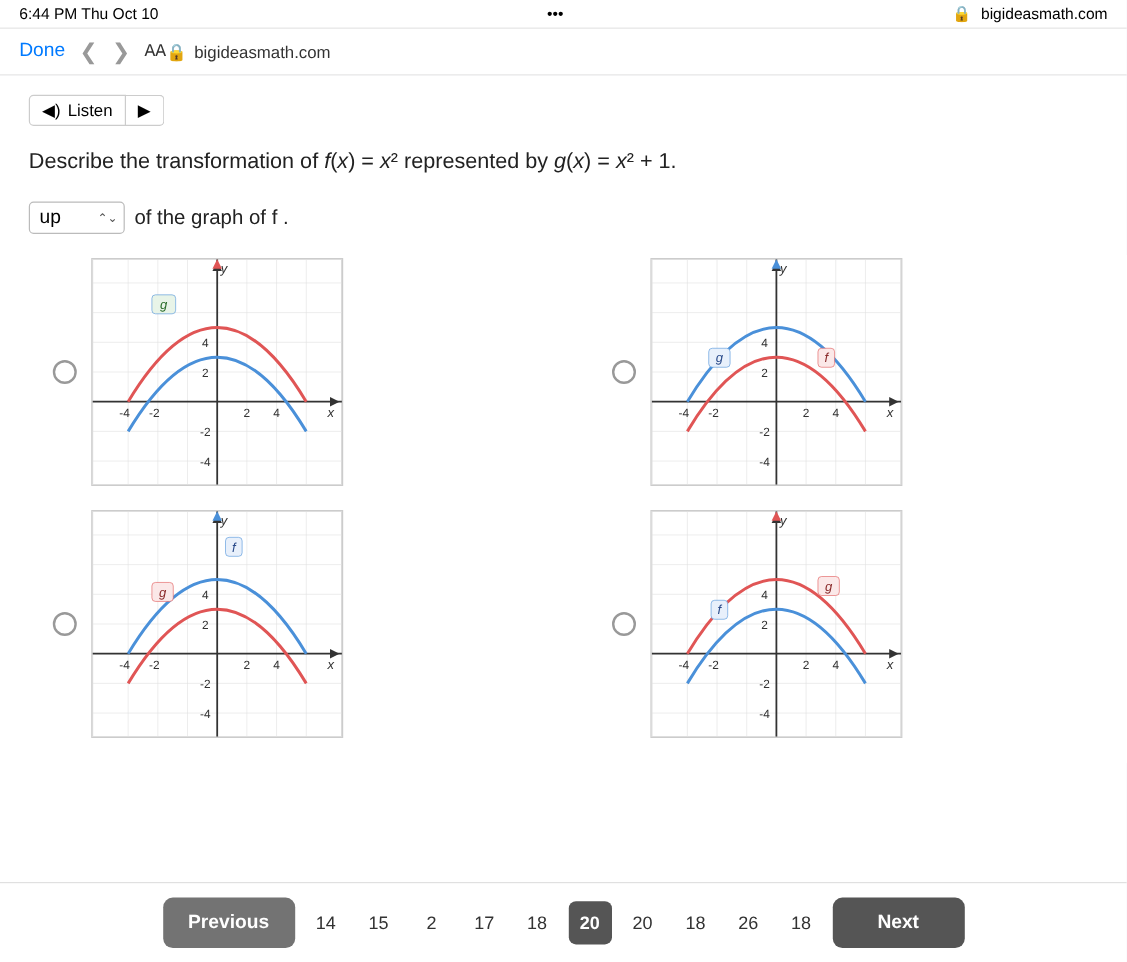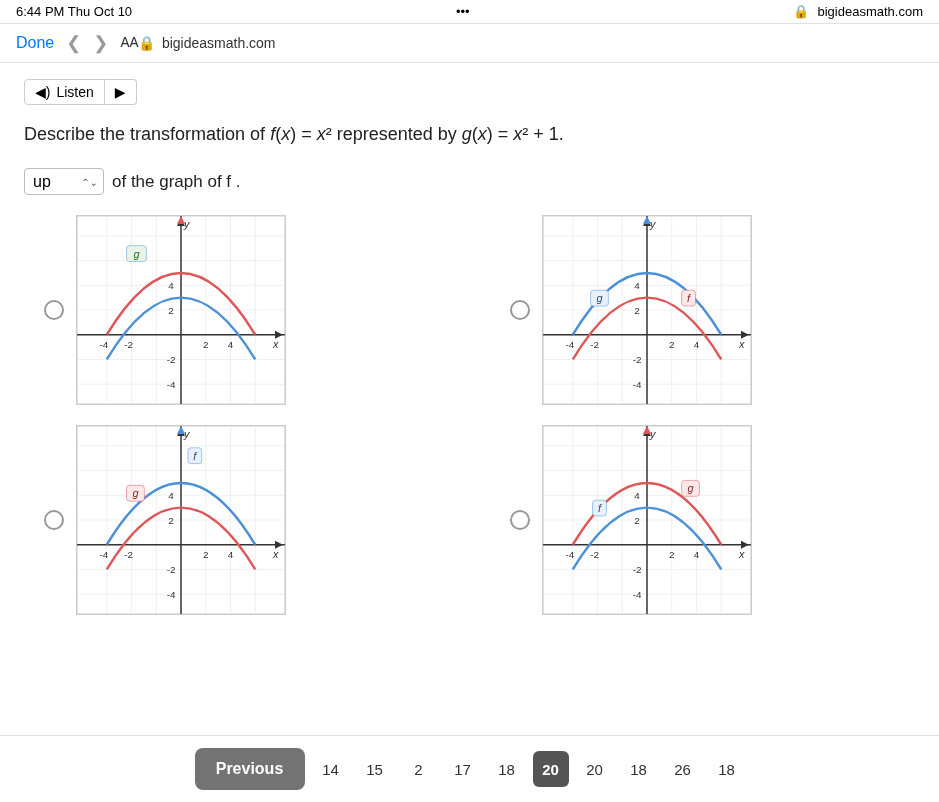--- a/index.html
+++ b/index.html
@@ -455,13 +455,14 @@
   <div class="page-num">14</div>
   <div class="page-num">15</div>
   <div class="page-num">2</div>
   <div class="page-num">17</div>
   <div class="page-num">18</div>
   <div class="page-num active">20</div>
   <div class="page-num">20</div>
   <div class="page-num">18</div>
   <div class="page-num">26</div>
   <div class="page-num">18</div>
+  <button class="next-btn">Next</button>
 </div>
 
 </body></html>

